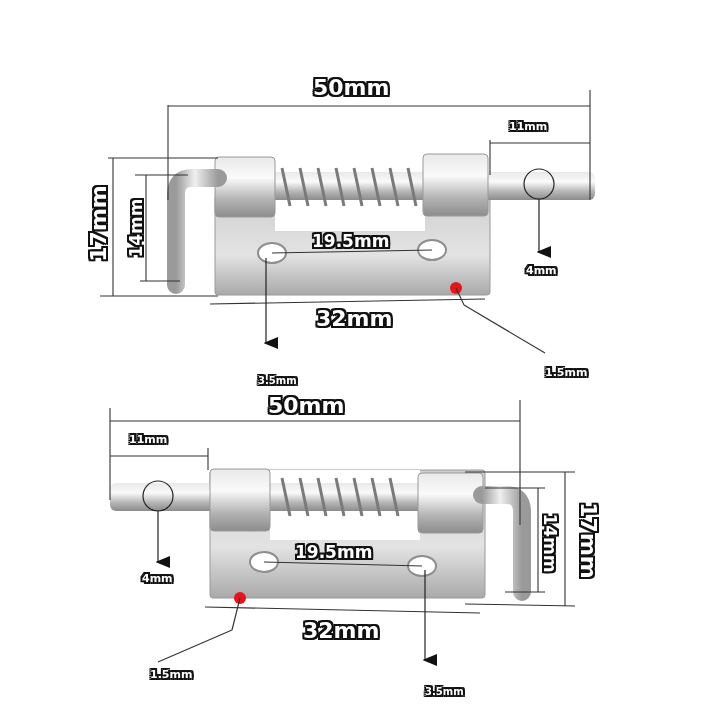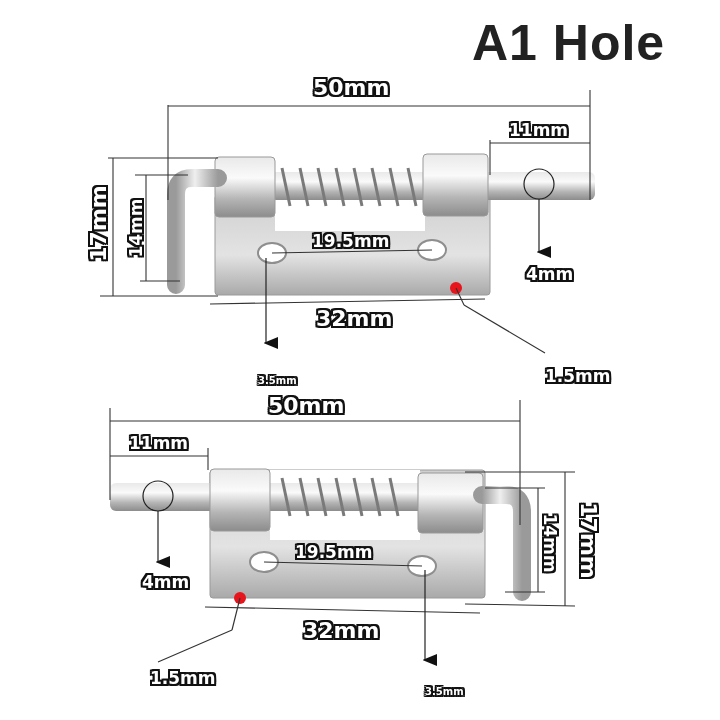--- a/index.html
+++ b/index.html
@@ -4,32 +4,31 @@
 <style>
   html,body{margin:0;padding:0;background:#fff;}
   #stage{position:relative;width:720px;height:720px;background:#fff;overflow:hidden;font-family:"DejaVu Sans",sans-serif;}
   .title{position:absolute;left:472px;top:14px;font-family:"Liberation Sans",sans-serif;font-weight:bold;font-size:50px;color:#222;letter-spacing:1px;}
   .lbl{position:absolute;font-family:"DejaVu Sans",sans-serif;font-weight:bold;color:#fff;
        -webkit-text-stroke:0;text-shadow:
        -2px -2px 0 #111, 2px -2px 0 #111, -2px 2px 0 #111, 2px 2px 0 #111,
        0 -2px 0 #111, 0 2px 0 #111, -2px 0 0 #111, 2px 0 0 #111;white-space:nowrap;}
   .l-big{font-size:22px;}
   .l-med{font-size:17px;}
-  .l-sm{font-size:17px;}
+  .l-sm{font-size:11px;}
   .l-xs{font-size:10px;margin-top:13px;}
   .vert{transform:rotate(90deg);transform-origin:center center;}
   .vertl{transform:rotate(-90deg);transform-origin:center center;}
   svg{position:absolute;left:0;top:0;}
 </style>
 </head>
 <body>
 
 <div id="stage">
 
-  <div class="title">A1 Hole</div>
 
   <svg width="720" height="720" viewBox="0 0 720 720">
     <defs>
       <linearGradient id="cyl" x1="0" y1="0" x2="0" y2="1">
         <stop offset="0" stop-color="#e9e9e9"></stop>
         <stop offset="0.35" stop-color="#fafafa"></stop>
         <stop offset="0.7" stop-color="#b5b5b5"></stop>
         <stop offset="1" stop-color="#8c8c8c"></stop>
       </linearGradient>
       <linearGradient id="plate" x1="0" y1="0" x2="0" y2="1">

